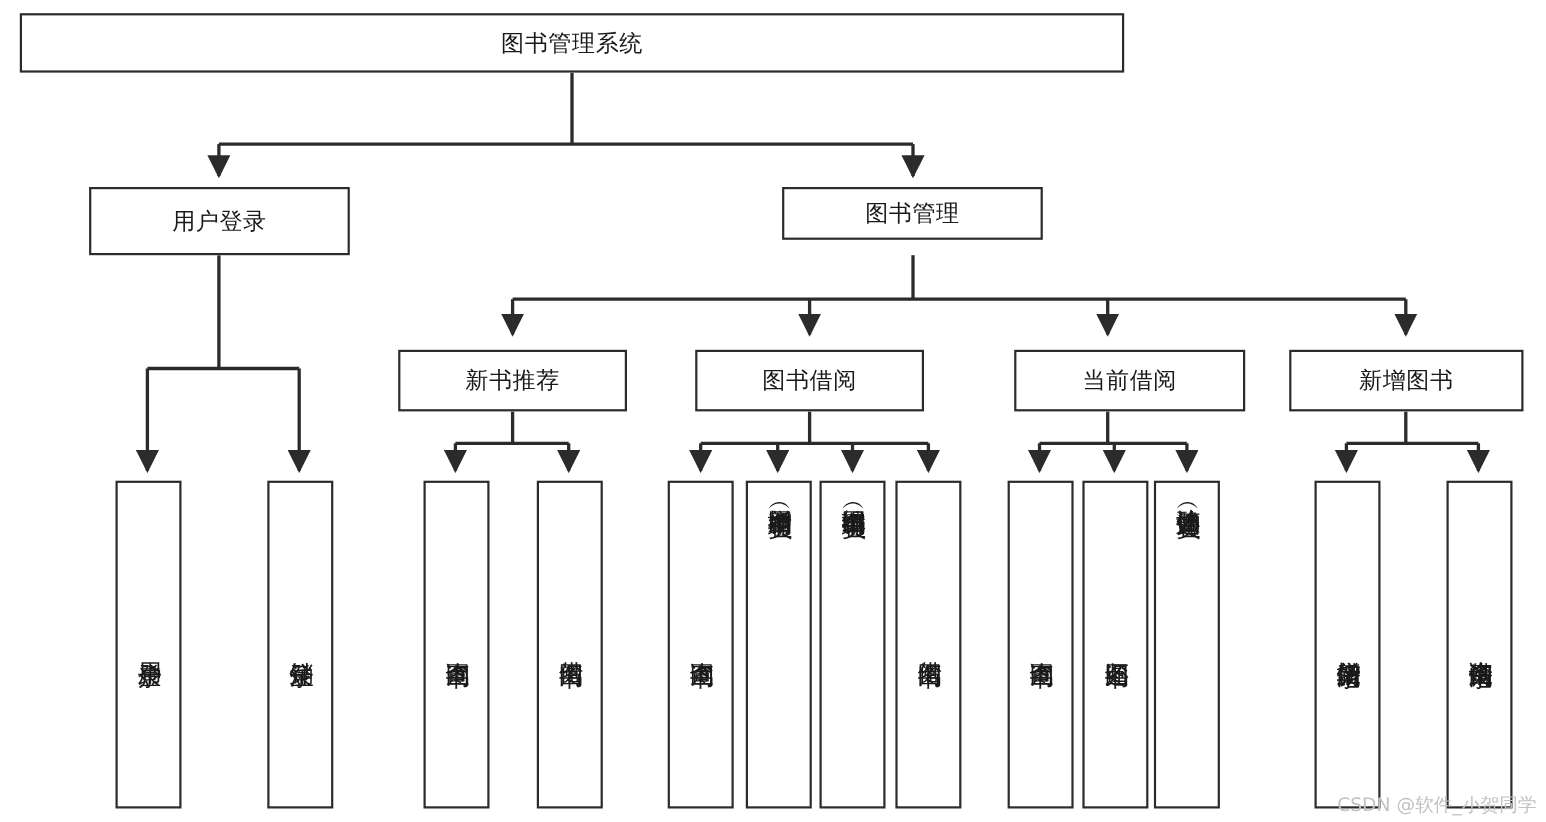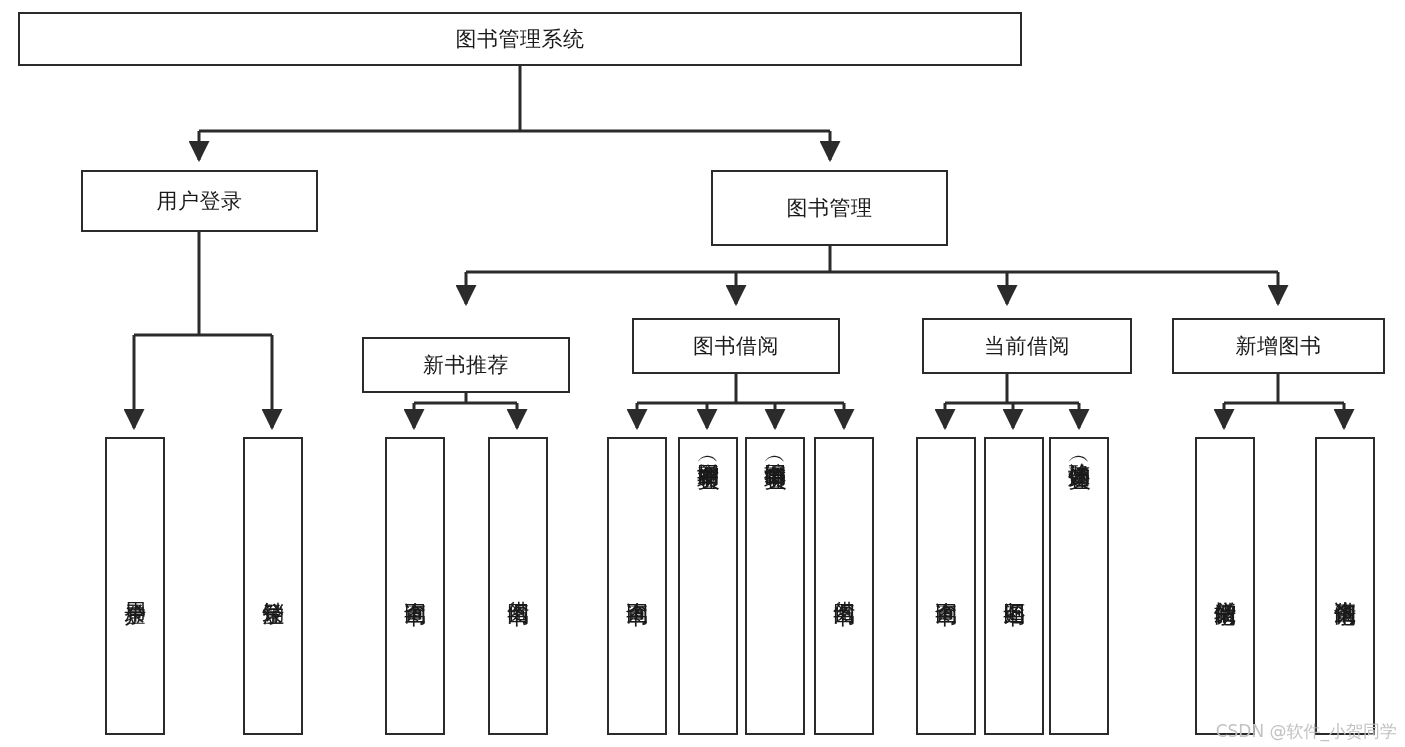--- a/index.html
+++ b/index.html
@@ -132,25 +132,25 @@
     </g>
   </svg>
 
   <div class="node h" style="left:18px; top:12px; width:1004px; height:54px;">
     <span class="node-label">图书管理系统</span>
   </div>
 
   <div class="node h" style="left:81px; top:170px; width:237px; height:62px;">
     <span class="node-label">用户登录</span>
   </div>
-  <div class="node h" style="left:711px; top:170px; width:237px; height:76px;">
+  <div class="node h" style="left:711px; top:170px; width:237px; height:48px;">
     <span class="node-label">图书管理</span>
   </div>
 
-  <div class="node h" style="left:362px; top:318px; width:208px; height:56px;margin-top:19px;">
+  <div class="node h" style="left:362px; top:318px; width:208px; height:56px;">
     <span class="node-label">新书推荐</span>
   </div>
   <div class="node h" style="left:632px; top:318px; width:208px; height:56px;">
     <span class="node-label">图书借阅</span>
   </div>
   <div class="node h" style="left:902px; top:318px; width:210px; height:56px;margin-left:20px;">
     <span class="node-label">当前借阅</span>
   </div>
   <div class="node h" style="left:1172px; top:318px; width:213px; height:56px;">
     <span class="node-label">新增图书</span>

